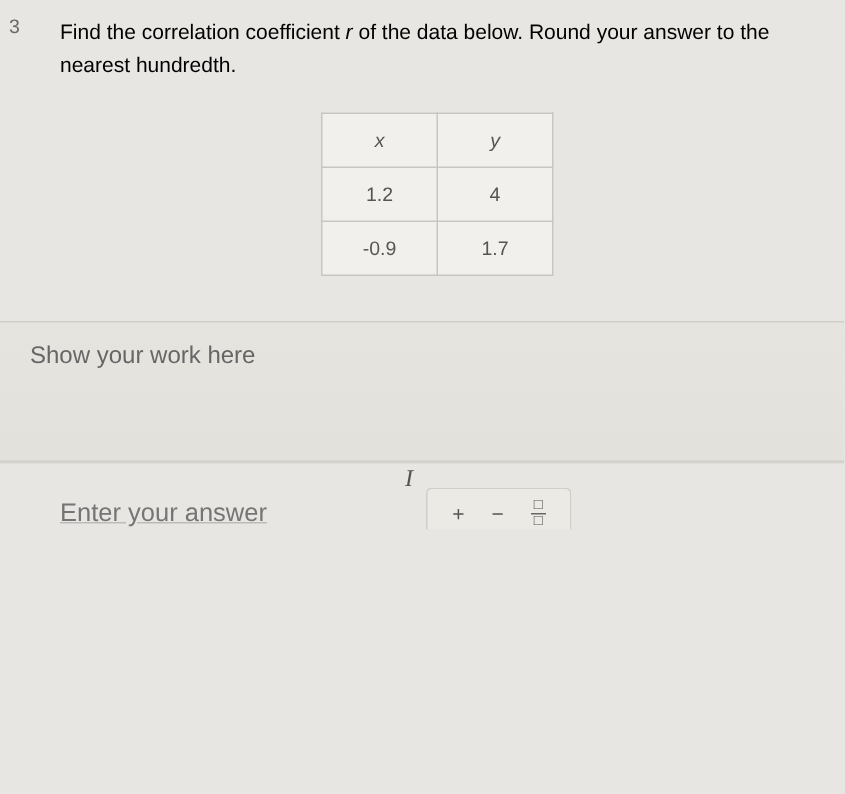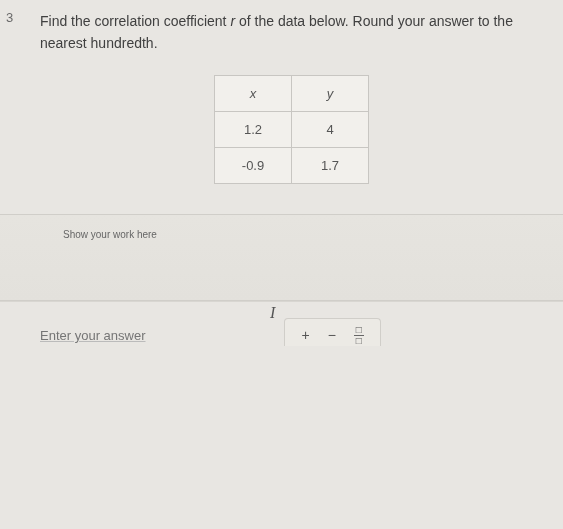--- a/index.html
+++ b/index.html
@@ -20,21 +20,21 @@
 .qnum {
   position: absolute;
   left: 6px;
   top: 10px;
   font-size: 13px;
   color: #6a6a6a;
 }
 .prompt {
   font-size: 14px;
   line-height: 1.6;
-  color: #404040;
+  color: #000000;
   font-weight: 500;
   margin-bottom: 20px;
 }
 .ital { font-style: italic; }
 .data-table {
   margin: 0 auto 30px auto;
   border-collapse: collapse;
   background: #f2f0ec;
 }
 .data-table th, .data-table td {
@@ -51,35 +51,35 @@
 }
 .work-area {
   margin-top: 20px;
   margin-left: -40px;
   margin-right: -20px;
   border-top: 1px solid #d0cec9;
   border-bottom: 1px solid #d0cec9;
   background: linear-gradient(#e6e4df, #e3e1dc);
 }
 .work-inner {
-  padding: 14px 20px 60px 63px;
-  font-size: 10px;
+  padding: 14px 20px 60px 20px;
+  font-size: 16px;
   color: #666;
 }
 .answer-row {
   margin-left: -40px;
   margin-right: -20px;
   border-top: 1px solid #d8d6d1;
   padding: 10px 20px 0 40px;
   position: relative;
 }
 .answer-input {
   border: none;
   background: transparent;
-  font-size: 13px;
+  font-size: 17px;
   color: #888;
   width: 200px;
   padding: 2px 0;
   outline: none;
   text-decoration: underline;
   text-decoration-color: #bbb;
 }
 .cursor-mark {
   position: absolute;
   left: 270px;

